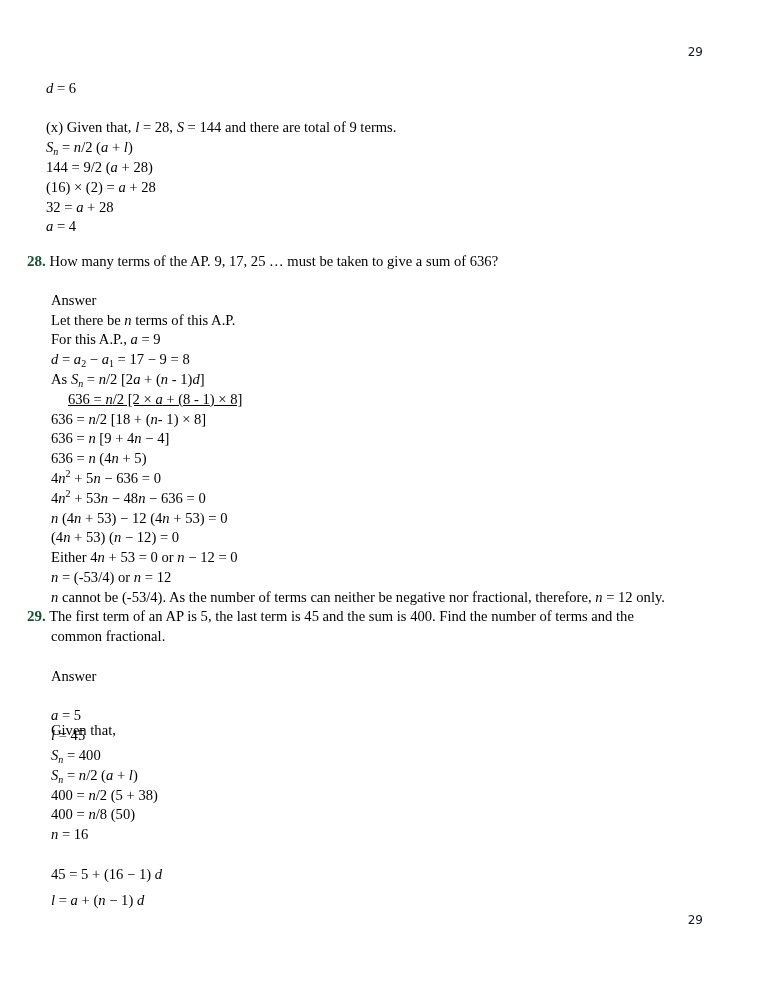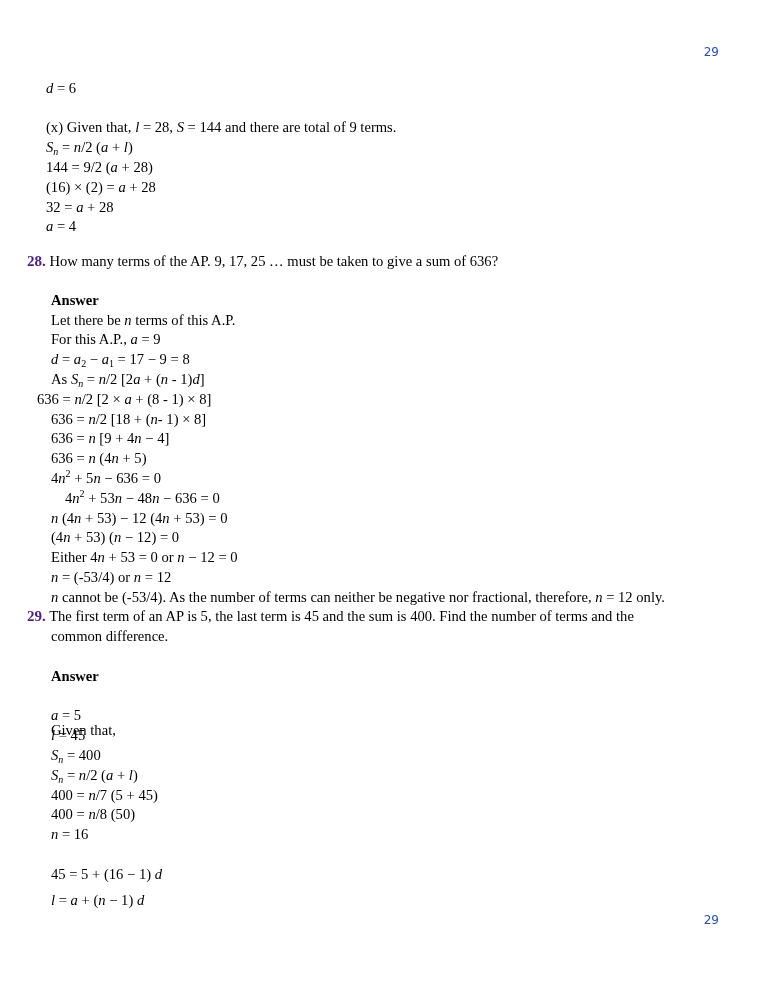--- a/index.html
+++ b/index.html
@@ -2,33 +2,33 @@
 <html><head>
   <meta charset="utf-8">
   <style>
     html, body { margin: 0; padding: 0; background: #ffffff; }
     body {
       width: 765px; height: 990px; position: relative; overflow: hidden;
       font-family: "Liberation Serif", "DejaVu Serif", serif;
       color: #000; font-size: 14.6px;
     }
     .page-num {
-      position: absolute; right: 46px;
+      position: absolute; right: 62px;
       font-family: "DejaVu Sans", "Liberation Sans", sans-serif;
-      font-size: 12px; color: #1d4ed8;
+      font-size: 12px; color: #0f172a;
     }
     .page-num.top { top: 45px; }
     .page-num.bottom { top: 913px; }
     .line { position: absolute; white-space: nowrap; line-height: 18px; }
     .i { font-style: italic; }
     sub { font-size: 10px; vertical-align: -3px; line-height: 0; }
     sup { font-size: 10px; vertical-align: 6px; line-height: 0; }
-    .qnum { color: #4c1d95; font-weight: bold; font-size: 15px; }
+    .qnum { color: #14532d; font-weight: bold; font-size: 15px; }
     .qtext { font-weight: normal; font-size: 14.6px; }
-    .answer-label { font-weight: bold; }
+    .answer-label { font-weight: normal; }
   </style>
 </head>
 <body>
 
 <div>
   <div class="page-num top">29</div>
 
   <div id="intro">
       <div class="line" style="left: 46px; top: 79px;"><span class="i">d</span><span> = 6</span></div>
       <div class="line" style="left: 46px; top: 118px;"><span>(x) Given that, </span><span class="i">l</span><span> = 28, </span><span class="i">S</span><span> = 144 and there are total of 9 terms.</span></div>
@@ -43,48 +43,48 @@
     <div class="line" style="left:27px; top:252px;">
       <span class="qnum">28.</span>
       <span class="qtext">How many terms of the AP. 9, 17, 25 … must be taken to give a sum of 636?</span>
     </div>
     <div class="line answer-label" style="left:51px; top:291px;">Answer</div>
     <div class="solution">
         <div class="line" style="left: 51px; top: 311px;"><span>Let there be </span><span class="i">n</span><span> terms of this A.P.</span></div>
         <div class="line" style="left: 51px; top: 330px;"><span>For this A.P., </span><span class="i">a</span><span> = 9</span></div>
         <div class="line" style="left: 51px; top: 350px;"><span class="i">d</span><span> = </span><span class="i">a</span><sub>2</sub><span> − </span><span class="i">a</span><sub>1</sub><span> = 17 − 9 = 8</span></div>
         <div class="line" style="left: 51px; top: 370px;"><span>As </span><span class="i">S</span><sub class="i">n</sub><span> = </span><span class="i">n</span><span>/2 [2</span><span class="i">a</span><span> + (</span><span class="i">n</span><span> - 1)</span><span class="i">d</span><span>]</span></div>
-        <div class="line" style="left: 37px; top: 390px;"><span>636 = </span><span class="i">n</span><span>/2 [2 × </span><span class="i">a</span><span> + (8 - 1) × 8]</span></div>
+        <div class="line" style="left: 68px; top: 390px; text-decoration: underline;"><span>636 = </span><span class="i">n</span><span>/2 [2 × </span><span class="i">a</span><span> + (8 - 1) × 8]</span></div>
         <div class="line" style="left: 51px; top: 410px;"><span>636 = </span><span class="i">n</span><span>/2 [18 + (</span><span class="i">n</span><span>- 1) × 8]</span></div>
         <div class="line" style="left: 51px; top: 429px;"><span>636 = </span><span class="i">n</span><span> [9 + 4</span><span class="i">n</span><span> − 4]</span></div>
         <div class="line" style="left: 51px; top: 449px;"><span>636 = </span><span class="i">n</span><span> (4</span><span class="i">n</span><span> + 5)</span></div>
         <div class="line" style="left: 51px; top: 469px;"><span>4</span><span class="i">n</span><sup>2</sup><span> + 5</span><span class="i">n</span><span> − 636 = 0</span></div>
-        <div class="line" style="left: 65px; top: 489px; text-align: right;"><span>4</span><span class="i">n</span><sup>2</sup><span> + 53</span><span class="i">n</span><span> − 48</span><span class="i">n</span><span> − 636 = 0</span></div>
+        <div class="line" style="left: 51px; top: 489px; text-align: right;"><span>4</span><span class="i">n</span><sup>2</sup><span> + 53</span><span class="i">n</span><span> − 48</span><span class="i">n</span><span> − 636 = 0</span></div>
         <div class="line" style="left: 51px; top: 509px;"><span class="i">n</span><span> (4</span><span class="i">n</span><span> + 53) − 12 (4</span><span class="i">n</span><span> + 53) = 0</span></div>
         <div class="line" style="left: 51px; top: 528px;"><span>(4</span><span class="i">n</span><span> + 53) (</span><span class="i">n</span><span> − 12) = 0</span></div>
         <div class="line" style="left: 51px; top: 548px;"><span>Either 4</span><span class="i">n</span><span> + 53 = 0 or </span><span class="i">n</span><span> − 12 = 0</span></div>
         <div class="line" style="left: 51px; top: 568px;"><span class="i">n</span><span> = (-53/4) or </span><span class="i">n</span><span> = 12</span></div>
         <div class="line" style="left: 51px; top: 588px;"><span class="i">n</span><span> cannot be (-53/4). As the number of terms can neither be negative nor fractional, therefore, </span><span class="i">n</span><span> = 12 only.</span></div>
       </div>
   </div>
 
   <div id="q29">
     <div class="line" style="left:27px; top:607px;">
       <span class="qnum">29.</span>
       <span class="qtext">The first term of an AP is 5, the last term is 45 and the sum is 400. Find the number of terms and the</span>
     </div>
-    <div class="line qtext" style="left:51px; top:627px;">common difference.</div>
+    <div class="line qtext" style="left:51px; top:627px;">common fractional.</div>
     <div class="line answer-label" style="left:51px; top:667px;">Answer</div>
     <div class="solution">
         <div class="line" style="left: 51px; top: 687px; margin-top: 34px;"><span>Given that,</span></div>
         <div class="line" style="left: 51px; top: 706px;"><span class="i">a</span><span> = 5</span></div>
         <div class="line" style="left: 51px; top: 726px;"><span class="i">l</span><span> = 45</span></div>
         <div class="line" style="left: 51px; top: 746px;"><span class="i">S</span><sub class="i">n</sub><span> = 400</span></div>
         <div class="line" style="left: 51px; top: 766px;"><span class="i">S</span><sub class="i">n</sub><span> = </span><span class="i">n</span><span>/2 (</span><span class="i">a</span><span> + </span><span class="i">l</span><span>)</span></div>
-        <div class="line" style="left: 51px; top: 786px;"><span>400 = </span><span class="i">n</span><span>/7 (5 + 45)</span></div>
+        <div class="line" style="left: 51px; top: 786px;"><span>400 = </span><span class="i">n</span><span>/2 (5 + 38)</span></div>
         <div class="line" style="left: 51px; top: 805px;"><span>400 = </span><span class="i">n</span><span>/8 (50)</span></div>
         <div class="line" style="left: 51px; top: 825px;"><span class="i">n</span><span> = 16</span></div>
         <div class="line" style="left: 51px; top: 891px;"><span class="i">l</span><span> = </span><span class="i">a</span><span> + (</span><span class="i">n</span><span> − 1) </span><span class="i">d</span></div>
         <div class="line" style="left: 51px; top: 865px;"><span>45 = 5 + (16 − 1) </span><span class="i">d</span></div>
       </div>
   </div>
 
   <div class="page-num bottom">29</div>
 </div>
 

